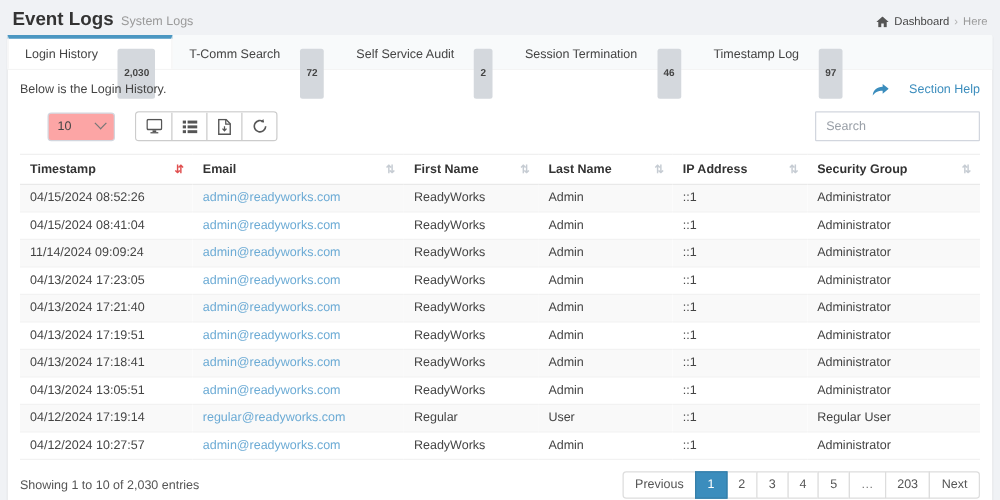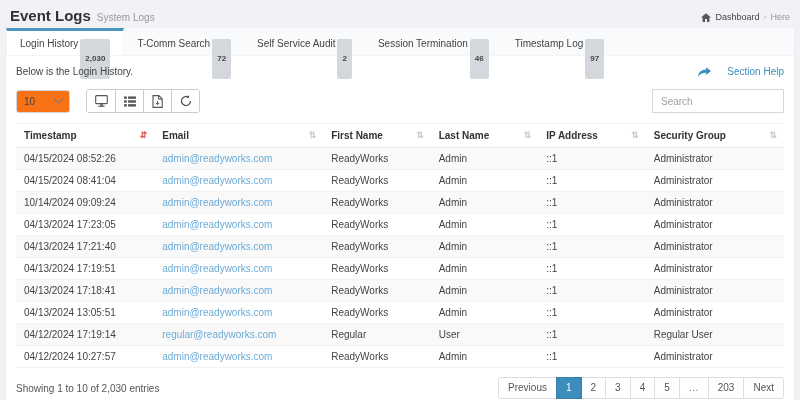--- a/index.html
+++ b/index.html
@@ -25,21 +25,21 @@
   
   .card {
     margin:0 6px; background:#fff; box-shadow:0 1px 1px rgba(0,0,0,.12);
     border-radius:2px;
   }
   .tab-bar {
     display:flex; background:#f8fafb; border-bottom:1px solid #f4f4f4;
     border-radius:2px 2px 0 0;
   }
   .tab {
-    display:flex; align-items:center; gap:2px;
+    display:flex; align-items:center; gap:16px;
     padding:0 13px; height:27px; cursor:pointer;
     border-top:3px solid transparent; color:#444; font-size:10px;
   }
   .tab.active {
     background:#fff; border-top:3px solid #4b97c2;
     border-left:1px solid #f4f4f4; border-right:1px solid #f4f4f4;
   }
   .badge {
     background:#d4d8dd; color:#444; font-size:8px; font-weight:bold;
     padding:16px 5px; border-radius:2px; line-height:1;margin-top:32px;
@@ -48,21 +48,21 @@
   .card-body { padding:0 10px 6px 10px; }
   .desc-row { display:flex; justify-content:space-between; align-items:center; padding:10px 0 6px 0; }
   .desc-text { color:#444; font-size:10px; }
   .section-help { display:flex; align-items:center; gap:16px; color:#3b8dbd; font-size:10px; cursor:pointer; }
   
   .toolbar { display:flex; justify-content:space-between; align-items:center; padding:6px 0 10px 0; }
   .toolbar-left { display:flex; align-items:center; gap:16px; }
   .len-select {
     display:flex; align-items:center; justify-content:space-between;
     width:54px; height:23px; border:1px solid #d2d6de; border-radius:3px;
-    padding:0 7px; color:#444; background:#f97316; cursor:pointer; font-size:10px;
+    padding:0 7px; color:#444; background:#fca5a5; cursor:pointer; font-size:10px;margin-left:22px;
   }
   .chev { width:7px; height:7px; border-right:1.4px solid #777; border-bottom:1.4px solid #777; transform:rotate(45deg) translate(-2px,-2px); }
   .btn-group { display:flex; border:1px solid #ccc; border-radius:3px; overflow:hidden; }
   .tool-btn {
     width:28px; height:22px; display:flex; align-items:center; justify-content:center;
     background:#fff; border:none; border-left:1px solid #ccc; cursor:pointer;
   }
   .tool-btn:first-child { border-left:none; }
   .search-input {
     width:132px; height:24px; border:1px solid #d2d6de; border-radius:1px;
@@ -255,21 +255,21 @@
           </tr>
           <tr>
             <td>04/15/2024 08:41:04</td>
             <td><a class="email-link">admin@readyworks.com</a></td>
             <td>ReadyWorks</td>
             <td>Admin</td>
             <td>::1</td>
             <td>Administrator</td>
           </tr>
           <tr>
-            <td>10/14/2024 09:09:24</td>
+            <td>11/14/2024 09:09:24</td>
             <td><a class="email-link">admin@readyworks.com</a></td>
             <td>ReadyWorks</td>
             <td>Admin</td>
             <td>::1</td>
             <td>Administrator</td>
           </tr>
           <tr>
             <td>04/13/2024 17:23:05</td>
             <td><a class="email-link">admin@readyworks.com</a></td>
             <td>ReadyWorks</td>

